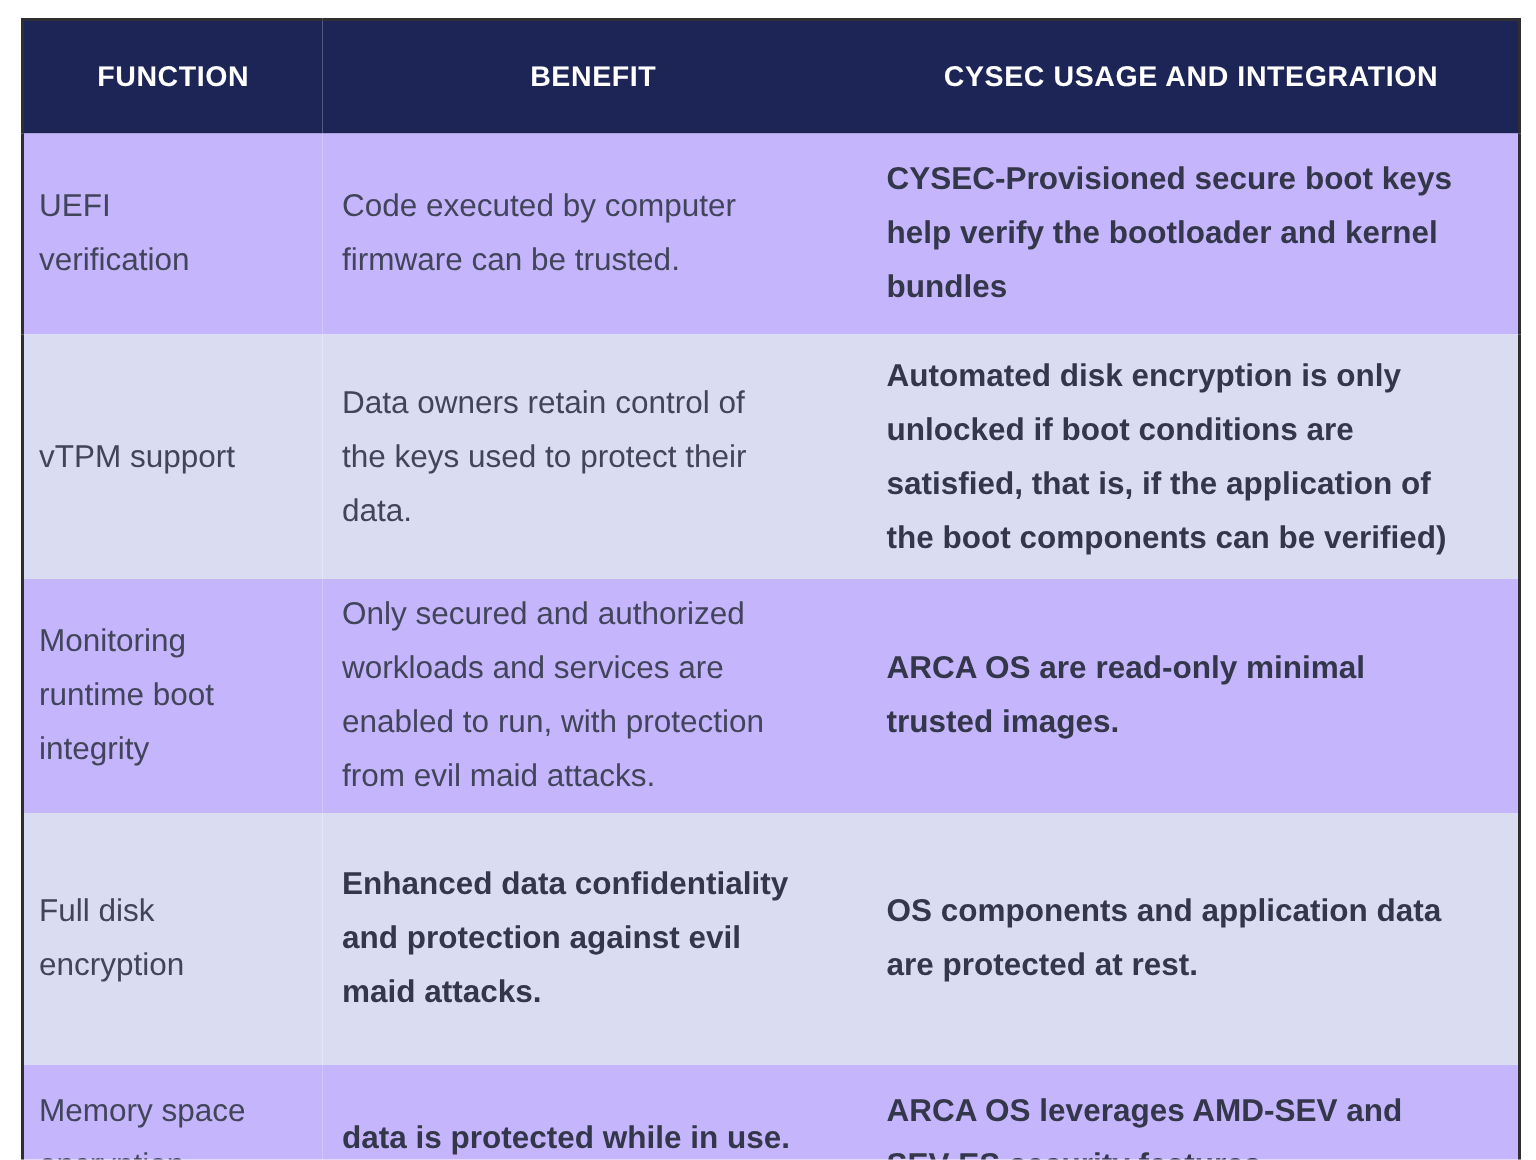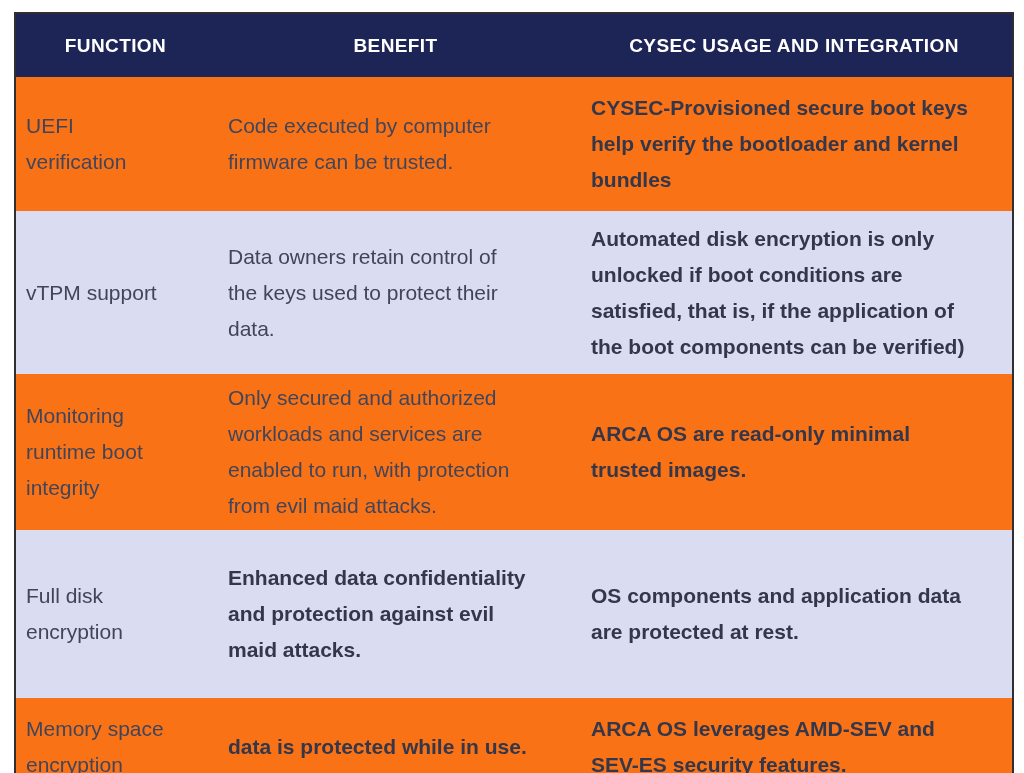--- a/index.html
+++ b/index.html
@@ -19,39 +19,39 @@
     border-collapse: collapse;
     table-layout: fixed;
     width: 998px;
     height: 750px;
     border: 2px solid #2e2e33;
   }
   col.c-function { width: 200px; }
   col.c-benefit  { width: 361px; }
   col.c-cysec    { width: 437px; }
 
-  thead tr { height: 64px; }
+  thead tr { height: 76px; }
   th {
     background: #1d2456;
     color: #ffffff;
     font-weight: bold;
     font-size: 19px;
     letter-spacing: 0.4px;
     text-align: center;
     vertical-align: middle;
     padding: 0 6px;
   }
 
   tbody tr.row-1 { height: 134px; }
   tbody tr.row-2 { height: 163px; }
   tbody tr.row-3 { height: 126px; }
   tbody tr.row-4 { height: 168px; }
   tbody tr.row-5 { height: 99px; }
 
-  tbody tr { background: #f97316; }
+  tbody tr { background: #c4b5fd; }
   tbody tr.shaded { background: #dadcf2; }
 
   td {
     vertical-align: middle;
     white-space: pre-line;
     font-size: 21px;
     line-height: 36px;
     color: #42455a;
     padding: 6px 18px 6px 10px;
   }

